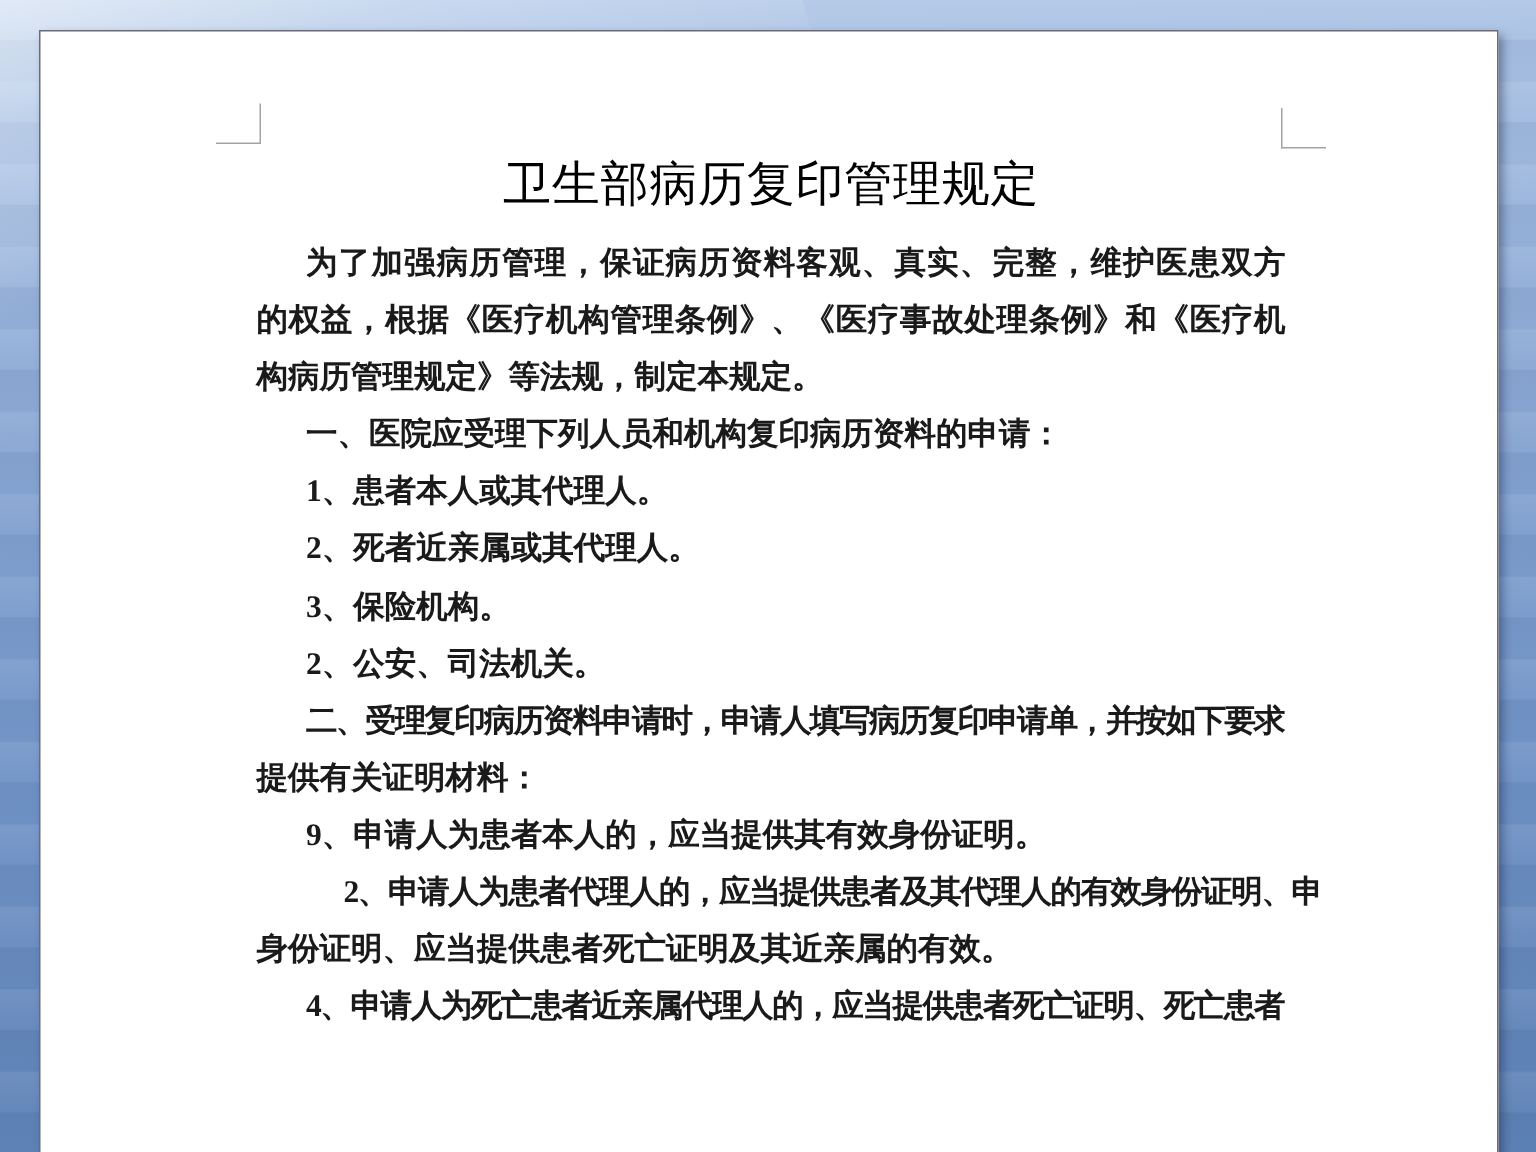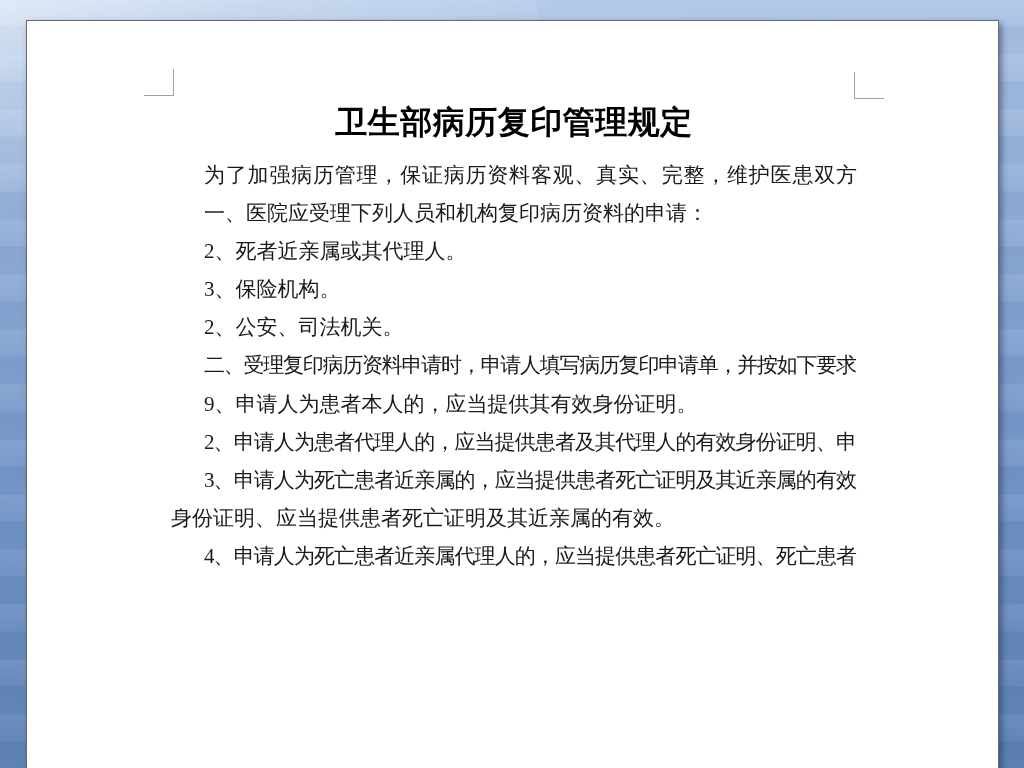--- a/index.html
+++ b/index.html
@@ -82,21 +82,21 @@
   }
 
   .doc-title {
     position: absolute;
     left: 144px;
     top: 78px;
     width: 686px;
     text-align: center;
     font-size: 32px;
     line-height: 46px;
-    font-weight: 700;
+    font-weight: 400;
     color: #000000;
     white-space: nowrap;
     letter-spacing: 0.5px;
   }
 
   .doc-lines {
     position: absolute;
     left: 144px;
     top: 135px;
     width: 686px;
@@ -106,41 +106,45 @@
     height: 38.1px;
     line-height: 38.1px;
     font-size: 21px;
     white-space: nowrap;
   }
   .line.indent {
     padding-left: 33px;
   }
   .line span {
     white-space: nowrap;
+    font-weight: bold;
   }
 </style>
 </head>
 <body>
 
 <div class="bg-bands"></div>
 <div class="bg-swoosh"></div>
 <div class="bg-swoosh-2"></div>
 
 <div class="page">
   <div class="crop-mark tl"></div>
   <div class="crop-mark tr"></div>
 
   <div class="doc-title">卫生部病历复印管理规定</div>
 
   <div class="doc-lines">
       <div class="line indent"><span style="letter-spacing: 0.793103px;">为了加强病历管理，保证病历资料客观、真实、完整，维护医患双方</span></div>
+      <div class="line"><span style="letter-spacing: 0.451613px;">的权益，根据《医疗机构管理条例》、《医疗事故处理条例》和《医疗机</span></div>
+      <div class="line"><span>构病历管理规定》等法规，制定本规定。</span></div>
       <div class="line indent"><span>一、医院应受理下列人员和机构复印病历资料的申请：</span></div>
+      <div class="line indent"><span>1、患者本人或其代理人。</span></div>
       <div class="line indent"><span>2、死者近亲属或其代理人。</span></div>
       <div class="line indent"><span>3、保险机构。</span></div>
       <div class="line indent"><span>2、公安、司法机关。</span></div>
       <div class="line indent"><span style="letter-spacing: -1.25px;">二、受理复印病历资料申请时，申请人填写病历复印申请单，并按如下要求</span></div>
+      <div class="line"><span>提供有关证明材料：</span></div>
       <div class="line indent"><span>9、申请人为患者本人的，应当提供其有效身份证明。</span></div>
-      <div class="line indent"><span style="letter-spacing: -0.921875px;">2、申请人为患者代理人的，应当提供患者及其代理人的有效身份证明、申</span></div>
-      <div class="line indent"><span style="letter-spacing: -0.921875px;">3、申请人为死亡患者近亲属的，应当提供患者死亡证明及其近亲属的有效</span></div>
+      <div class="line indent"><span style="letter-spacing: -0.921875px; margin-left: 25px;">2、申请人为患者代理人的，应当提供患者及其代理人的有效身份证明、申</span></div>
       <div class="line"><span>身份证明、应当提供患者死亡证明及其近亲属的有效。</span></div>
       <div class="line indent"><span style="letter-spacing: -0.921875px;">4、申请人为死亡患者近亲属代理人的，应当提供患者死亡证明、死亡患者</span></div>
     </div>
 </div>
 
 </body></html>

